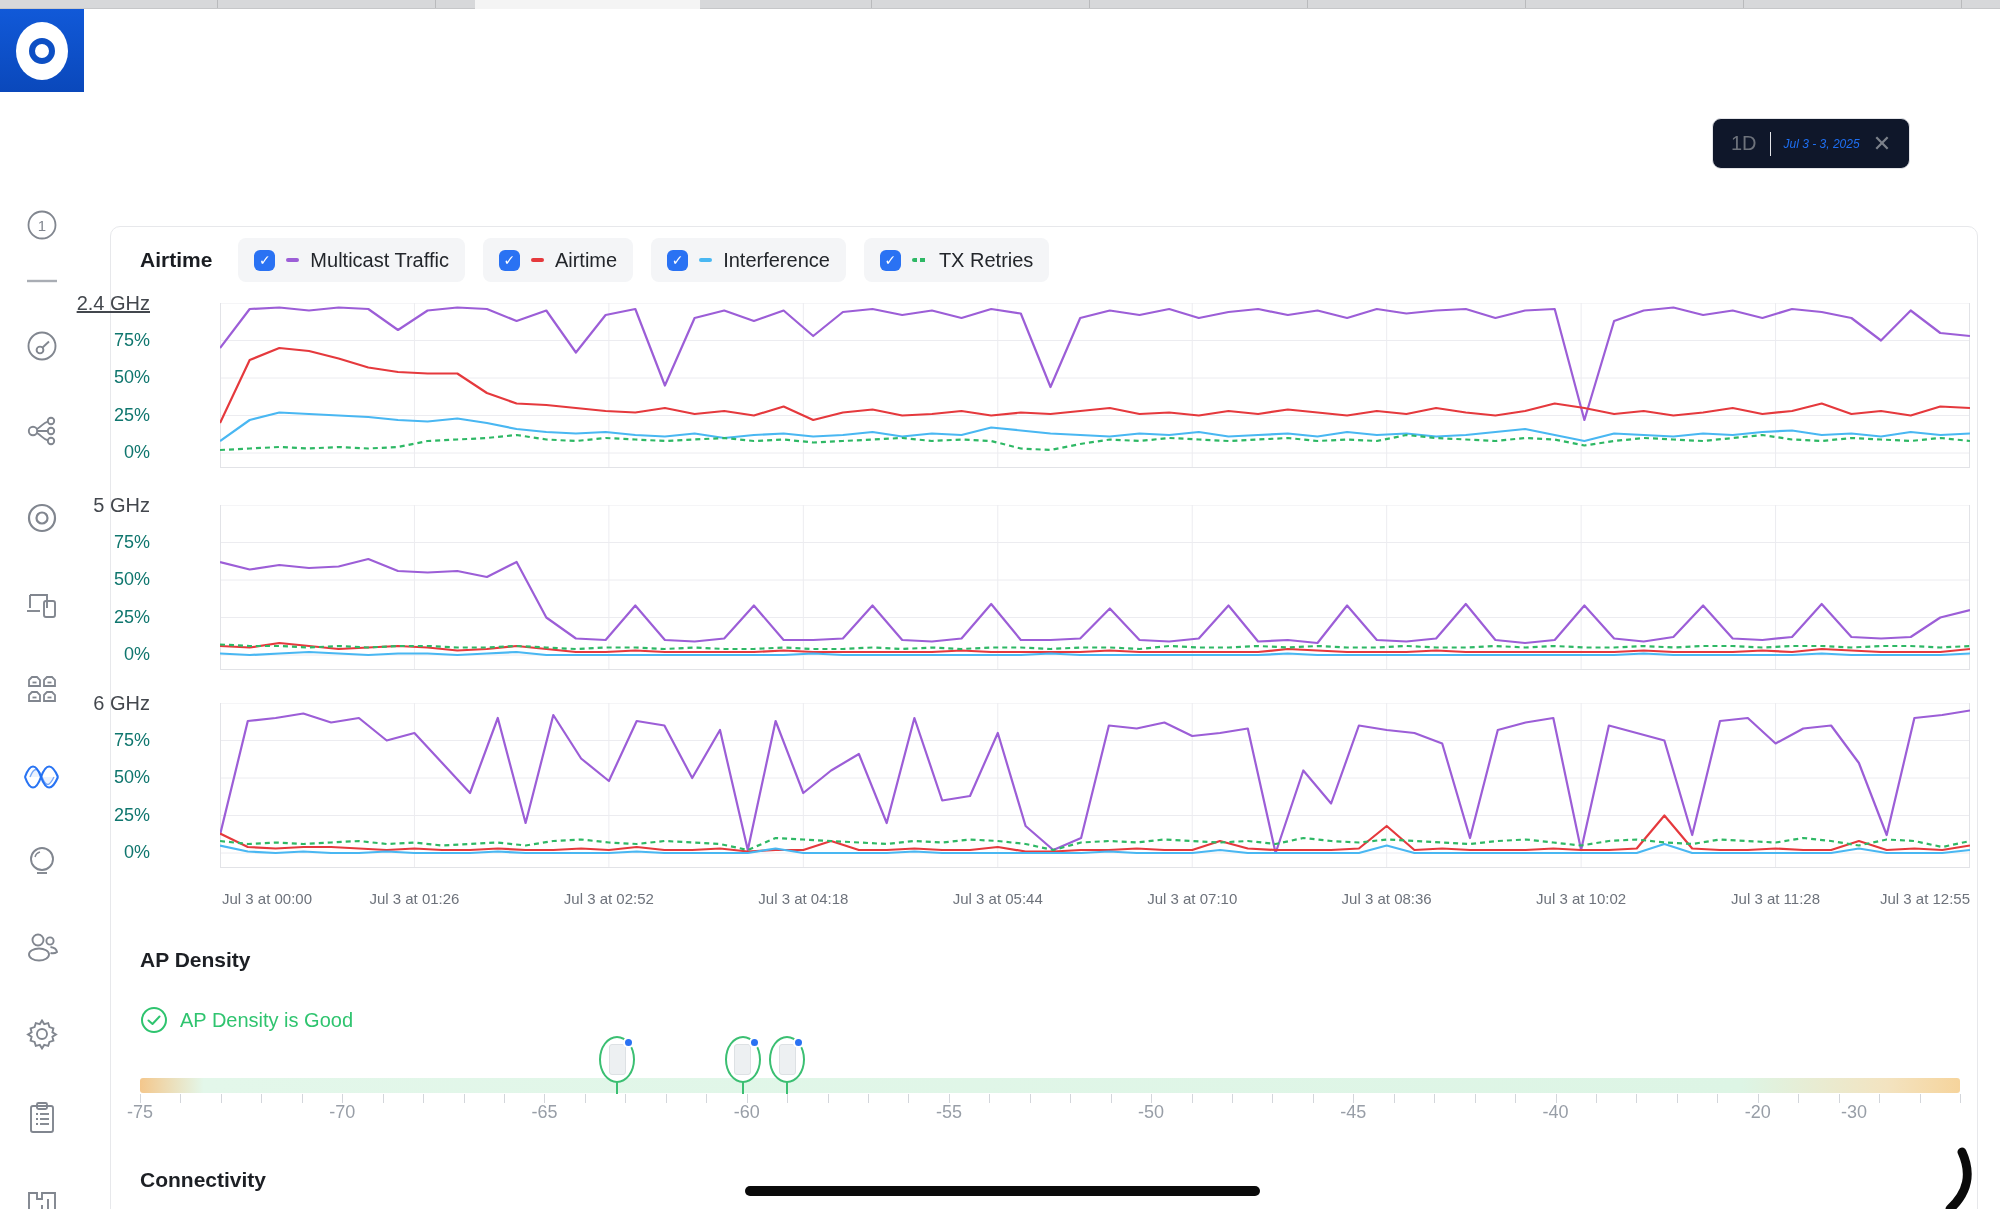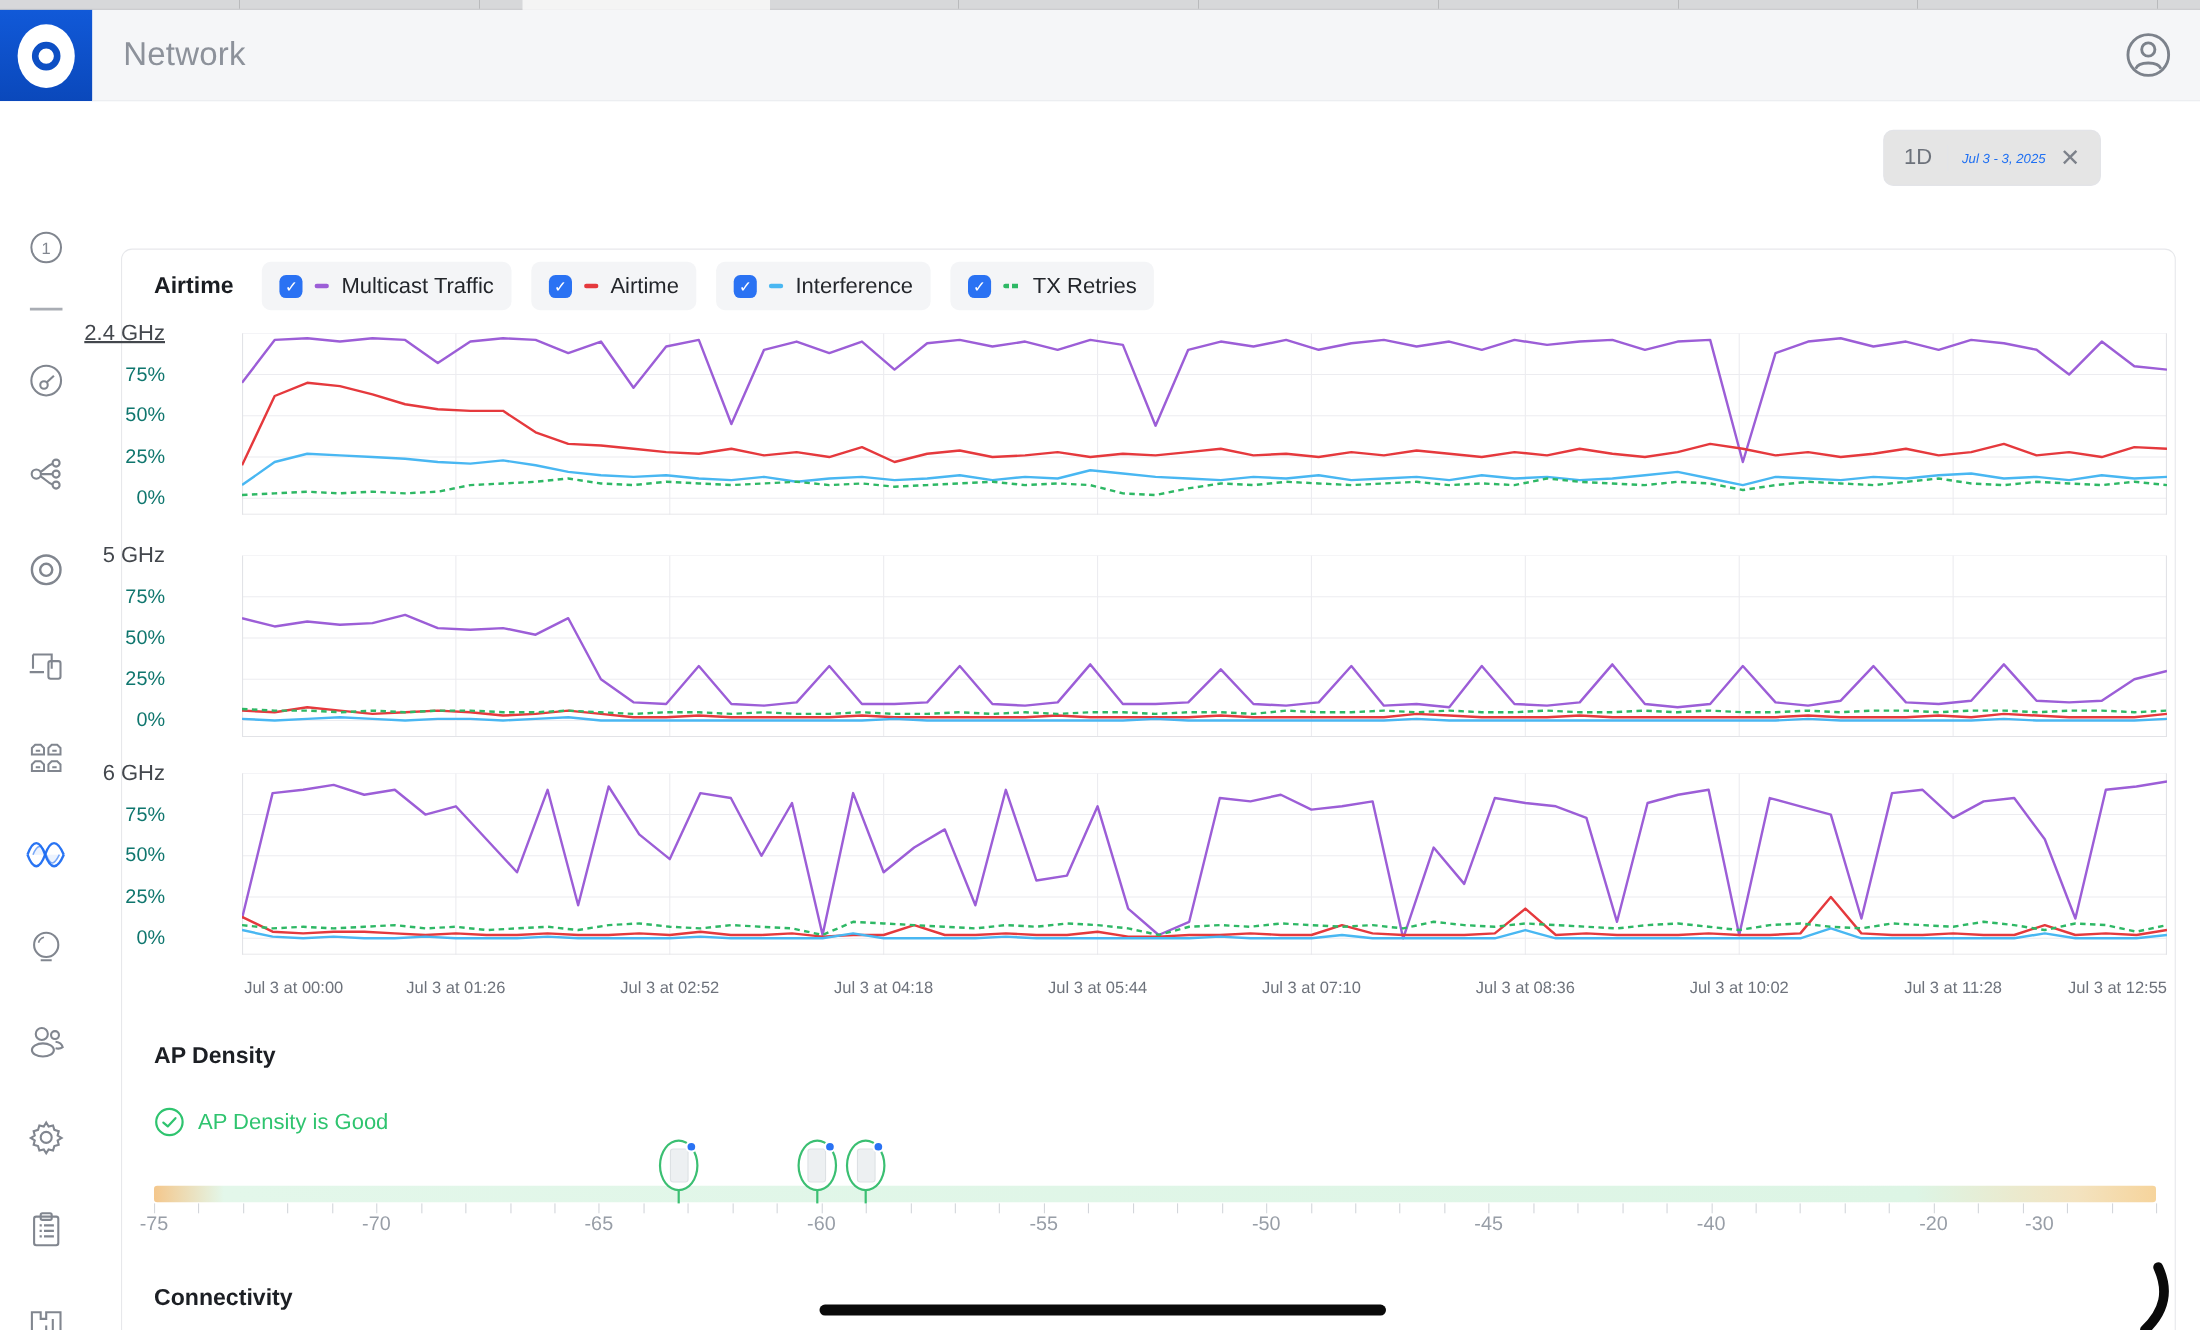--- a/index.html
+++ b/index.html
@@ -25,21 +25,21 @@
   .side-ic svg { display:block; }
 
   
   .ap-select { left:110px; top:115px; width:660px; height:57px; background:#f4f5f7; border-radius:9px; display:flex; align-items:center; cursor:pointer; }
   .ap-select .tgt { margin-left:26px; }
   .ap-select .lbl { margin-left:16px; font-size:21px; color:#16181d; }
   .ap-select .chev { position:absolute; right:26px; }
   .tabs { left:822px; top:115px; height:57px; background:#f4f5f7; border-radius:9px; display:flex; align-items:center; padding:5px; gap:2px; }
   .tab { height:47px; display:flex; align-items:center; padding:0 26px; font-size:20px; color:#5d636c; border-radius:7px; cursor:pointer; }
   .tab.active { background:#fff; color:#1e6ff2; box-shadow:0 1px 2px rgba(0,0,0,.06); }
-  .datepill { left:1712px; top:118px; height:51px; background:#e5e5e5; border:1px solid #e3e4e8; border-radius:9px; display:flex; align-items:center; padding:0 18px; gap:13px; }
+  .datepill { left:1712px; top:118px; height:51px; background:#0f172a; border:1px solid #e3e4e8; border-radius:9px; display:flex; align-items:center; padding:0 18px; gap:13px; }
   .datepill .dur { font-size:20px; color:#6d727b; }
   .datepill .sep { width:1px; height:24px; background:#e3e4e8; }
   .datepill .rng { font-size:12px; color:#1e6ff2;font-style:italic; }
   .datepill .x { font-size:22px; color:#7c818a; cursor:pointer; line-height:1; }
 
   
   .card { left:110px; top:226px; width:1868px; height:1200px; background:#fff; border:1px solid #e7e8eb; border-radius:10px; }
 
   
   .legend-row { left:140px; top:238px; display:flex; align-items:center; gap:18px; }
@@ -87,28 +87,20 @@
     <div class="active-tab"></div>
   </div>
 
   <div class="abs logo">
     <svg width="60" height="62" viewBox="0 0 60 62">
       <ellipse cx="30" cy="31" rx="26" ry="29" fill="#fff"></ellipse>
       <circle cx="30" cy="31" r="10" fill="none" stroke="#0d4fc4" stroke-width="6"></circle>
     </svg>
   </div>
 
-  <div class="abs header">
-    <div class="header-title">Network</div>
-    <svg class="avatar" viewBox="0 0 42 42">
-      <circle cx="21" cy="21" r="18.5" fill="none" stroke="#7c828b" stroke-width="2.6"></circle>
-      <circle cx="21" cy="16" r="6" fill="none" stroke="#7c828b" stroke-width="2.6"></circle>
-      <path d="M9.5 33.5 C12 26.5 30 26.5 32.5 33.5" fill="none" stroke="#7c828b" stroke-width="2.6"></path>
-    </svg>
-  </div>
 
   <div class="abs sidebar">
     <div class="side-ic" style="top:133px">
       <svg width="32" height="32" viewBox="0 0 32 32">
           <circle cx="16" cy="16" r="13.5" fill="none" stroke="#81868f" stroke-width="1.8"></circle>
           <text x="16" y="21.5" text-anchor="middle" font-size="15" fill="#81868f">1</text>
         </svg>
     </div>
     <div class="side-ic" style="top:189px">
       <svg width="30" height="4" viewBox="0 0 30 4">

